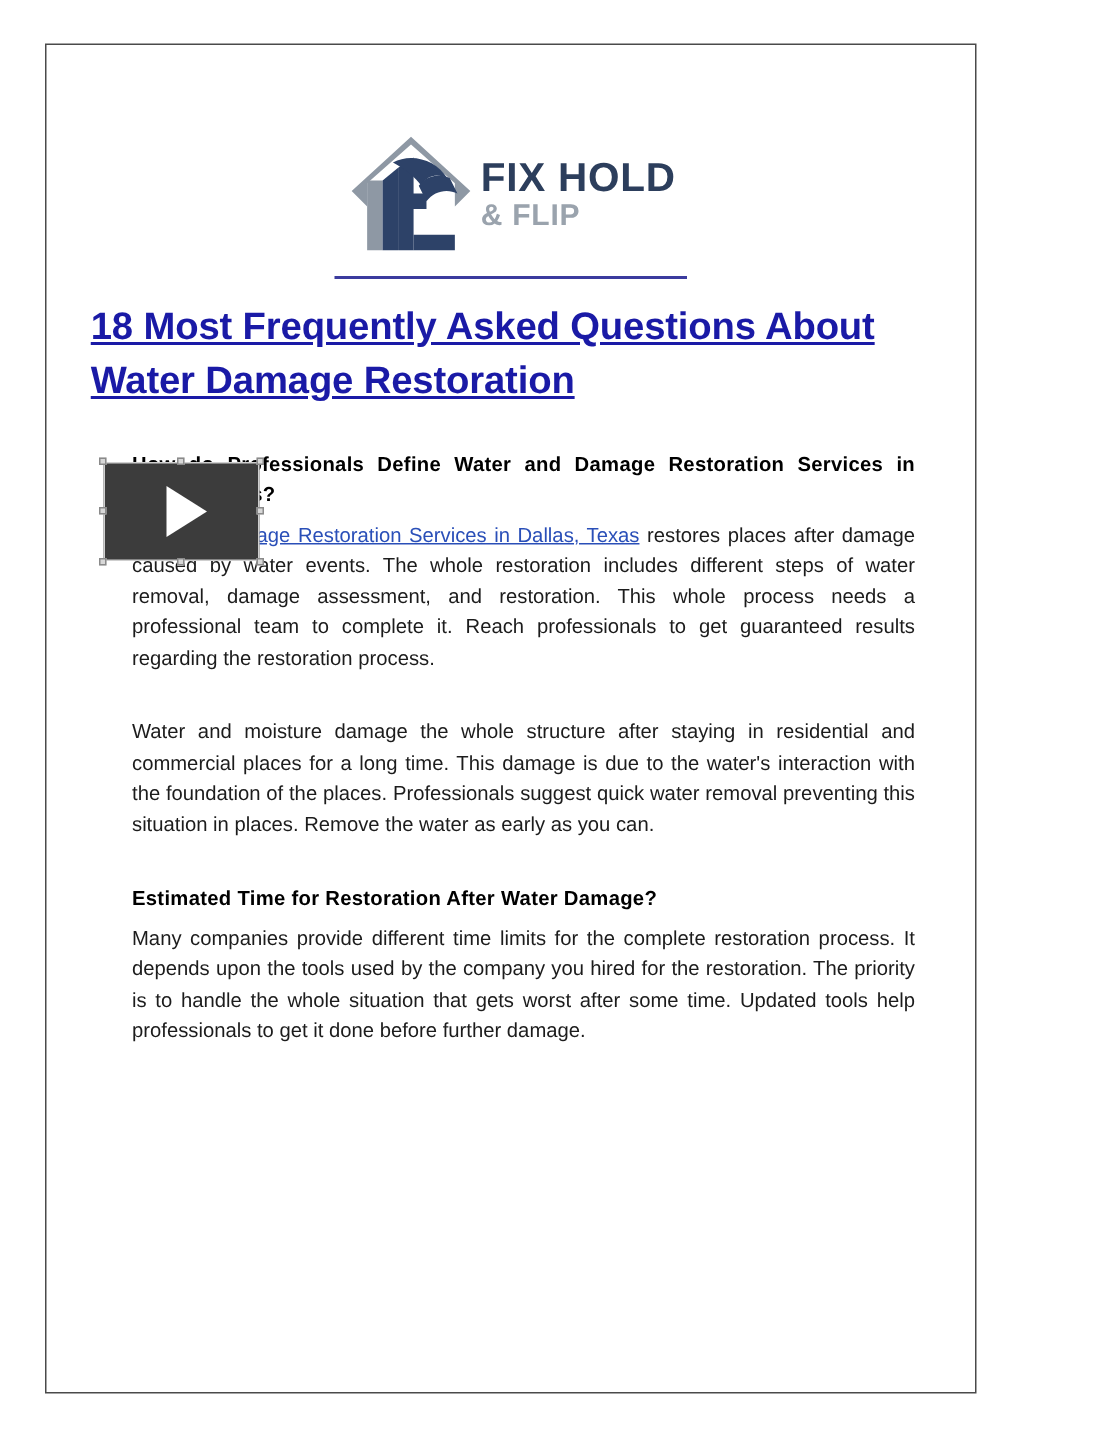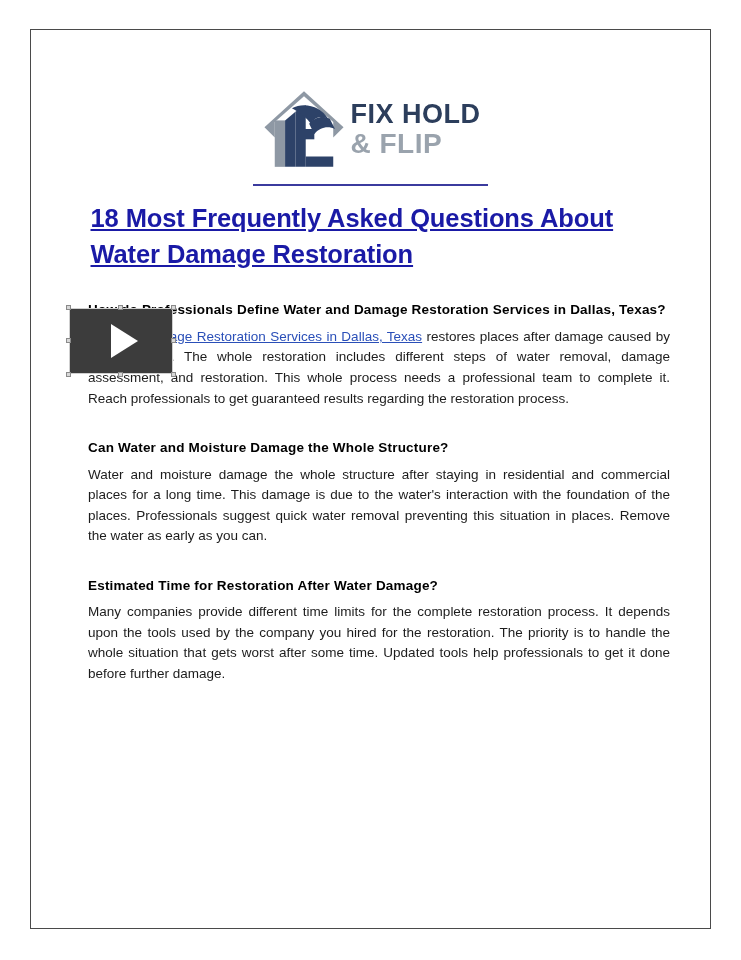--- a/index.html
+++ b/index.html
@@ -12,21 +12,21 @@
     height: 960px;
     font-family: "Liberation Sans", sans-serif;
     overflow: hidden;
     position: relative;
   }
 
   .page {
     position: absolute;
     left: 30px;
     top: 29px;
-    width: 681px;
+    width: 621px;
     height: 900px;
     border: 1px solid #4a4a4a;
     background: #ffffff;
     box-sizing: border-box;
   }
 
   
   .logo-block {
     margin-top: 56px;
     display: flex;
@@ -47,21 +47,21 @@
     margin-left: 4px;
     line-height: 1.0;
   }
   .logo-line1 {
     font-size: 27px;
     font-weight: bold;
     letter-spacing: 0.5px;
     color: #2c3e5c;
   }
   .logo-line2 {
-    font-size: 28px;
+    font-size: 20px;
     font-weight: bold;
     letter-spacing: 0.5px;
     color: #9aa3ad;
     margin-top: 2px;
   }
   .logo-rule {
     width: 235px;
     height: 2px;
     background: #3b3b9e;
     margin-top: 12px;
@@ -197,21 +197,20 @@
       <span class="handle h-bc"></span>
       <span class="handle h-br"></span>
     </div>
 
     <div class="section">
       <p class="q-heading">How do Professionals Define Water and Damage Restoration Services in Dallas, Texas?</p>
       <p class="q-body"><a class="inline-link" href="#">Water &amp; Damage Restoration Services in Dallas, Texas</a><span> restores places after damage caused by water events. The whole restoration includes different steps of water removal, damage assessment, and restoration. This whole process needs a professional team to complete it. Reach professionals to get guaranteed results regarding the restoration process.</span></p>
     </div>
 
     <div class="section">
-      <p class="q-heading">Can Water and Moisture Damage the Whole Structure?</p>
       <p class="q-body">Water and moisture damage the whole structure after staying in residential and commercial places for a long time. This damage is due to the water's interaction with the foundation of the places. Professionals suggest quick water removal preventing this situation in places. Remove the water as early as you can.</p>
     </div>
 
     <div class="section">
       <p class="q-heading">Estimated Time for Restoration After Water Damage?</p>
       <p class="q-body">Many companies provide different time limits for the complete restoration process. It depends upon the tools used by the company you hired for the restoration. The priority is to handle the whole situation that gets worst after some time. Updated tools help professionals to get it done before further damage.</p>
     </div>
 
   </div>
 </div>

